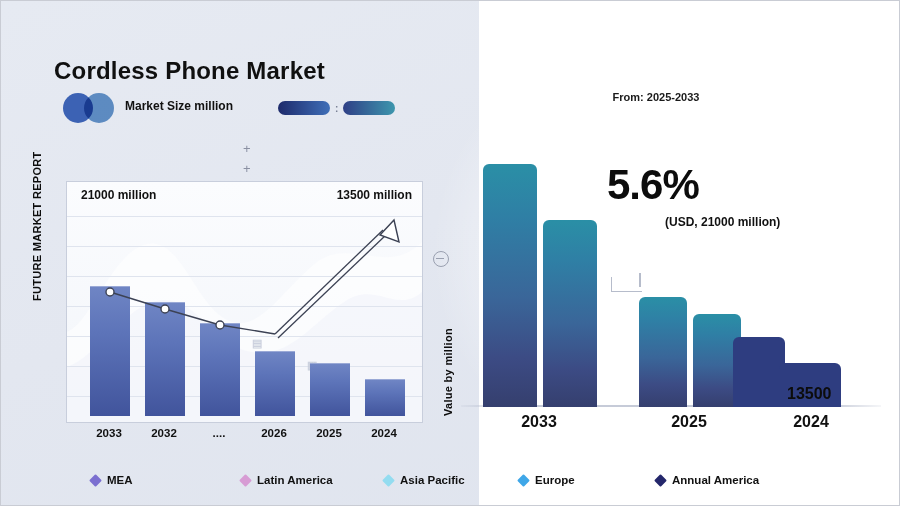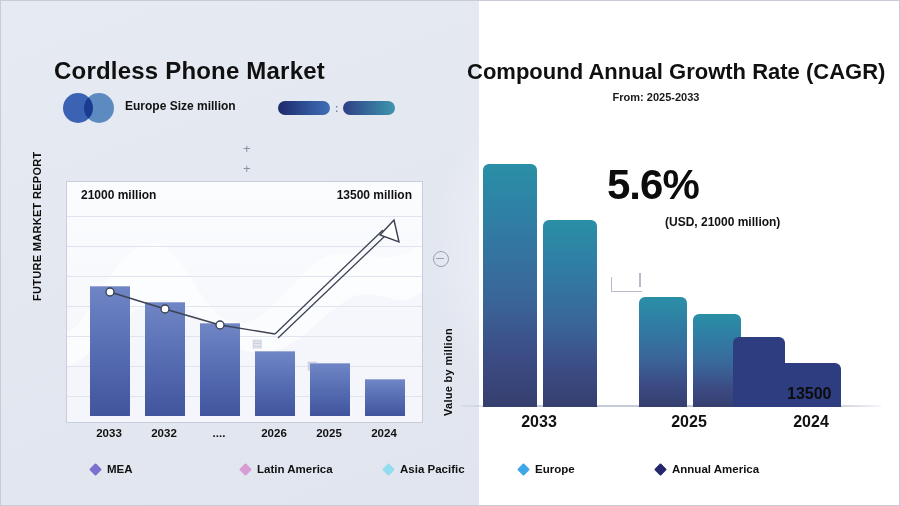--- a/index.html
+++ b/index.html
@@ -160,21 +160,21 @@
   .elbow{
     position:absolute;left:610px;top:276px;width:30px;height:14px;
     border-left:1.5px solid #b6bccb;border-bottom:1.5px solid #b6bccb;
   }
   .elbow2{
     position:absolute;left:638px;top:272px;width:1.5px;height:14px;background:#b6bccb;
   }
 
   
   .legend{
-    position:absolute;left:0;top:462px;width:900px;height:26px;
+    position:absolute;left:0;top:473px;width:900px;height:26px;
   }
   .legend-item{
     position:absolute;top:0;display:flex;align-items:center;gap:7px;white-space:nowrap;
   }
   .lg-dot{
     width:9px;height:9px;transform:rotate(45deg);border-radius:1px;
   }
   .lg-text{font-size:11.5px;font-weight:bold;color:#111;}
 </style>
 </head>
@@ -188,32 +188,31 @@
   </svg>
   <div class="bg-soft-blob" style="left:430px;top:60px;width:320px;height:380px;"></div>
 
   <div class="left-title">Cordless Phone  Market</div>
 
   <div class="brand-row">
     <div class="brand-logo">
       <div class="c1"></div>
         <div class="c2"></div>
     </div>
-    <div class="brand-label">Europe Size million</div>
+    <div class="brand-label">Market Size million</div>
     <div class="pill-group">
       <div class="pill a"></div>
       <div class="pill-colon">:</div>
       <div class="pill b"></div>
     </div>
   </div>
 
   <div class="plus-mark" style="left:242px;top:141px;">+</div>
   <div class="plus-mark" style="left:242px;top:161px;">+</div>
 
-  <div class="right-title">Compound Annual Growth Rate (CAGR)</div>
   <div class="right-sub">From: 2025-2033</div>
 
   <div class="ylabel-left">FUTURE MARKET REPORT</div>
   <div class="ylabel-right">Value by million</div>
   <div class="minus-circle"></div>
 
   <div class="lchart">
 
     <svg class="mountain" viewBox="0 0 355 240" preserveAspectRatio="none">
       <path d="M0,240 L0,150 C25,140 45,70 80,62 C115,54 130,130 165,140 C195,148 215,108 250,80 C285,55 320,95 355,60 L355,240 Z" fill="#ffffff" opacity="0.9"></path>

